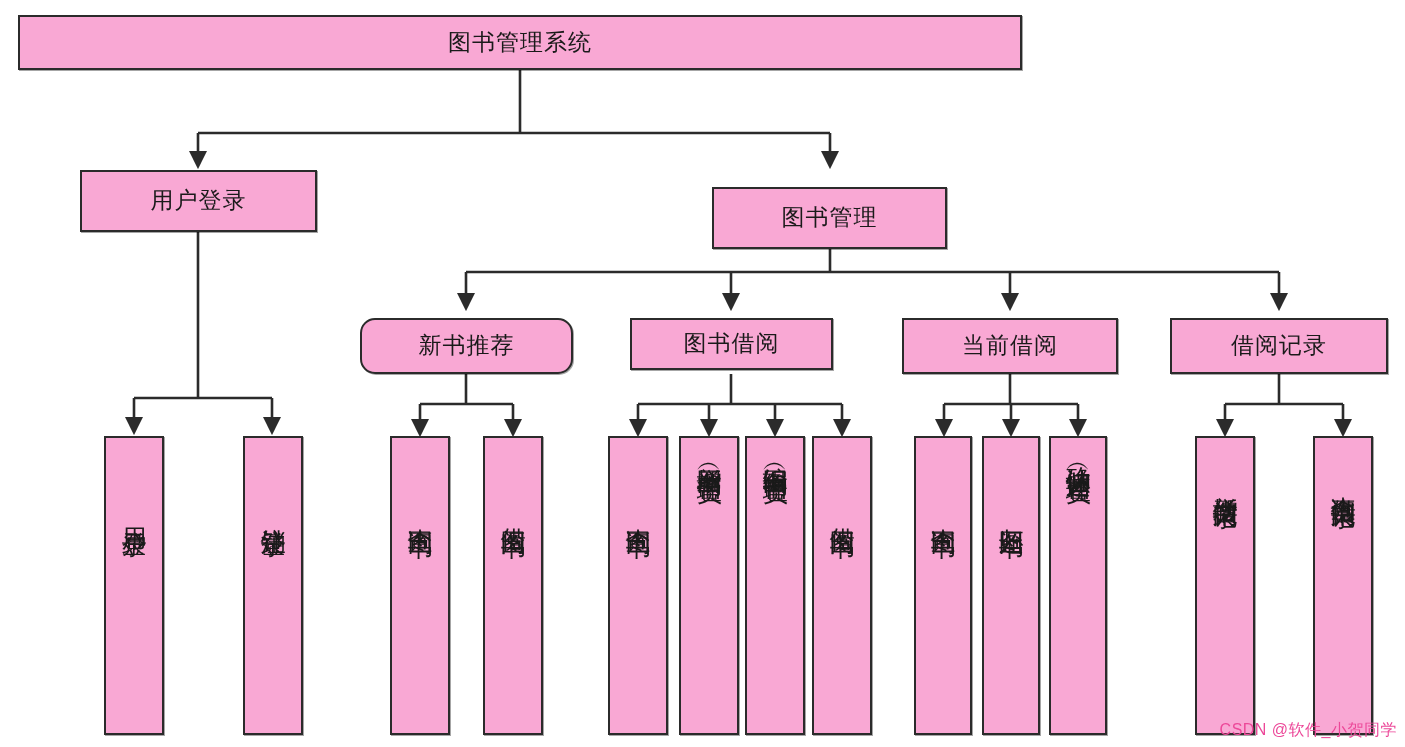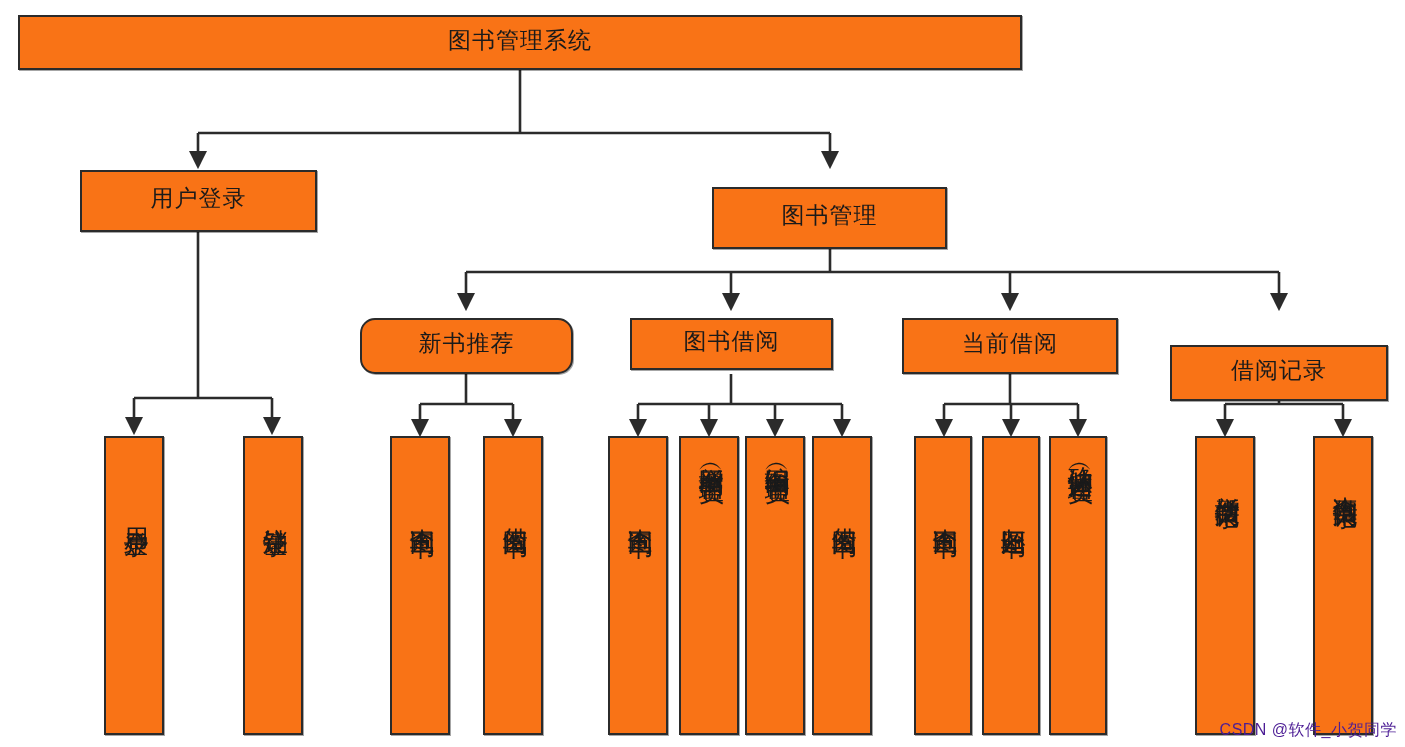--- a/index.html
+++ b/index.html
@@ -20,28 +20,27 @@
     position:absolute;
     left:0; top:0;
     width:1405px;
     height:747px;
     pointer-events:none;
   }
   
   .node{
     position:absolute;
     box-sizing:border-box;
-    background:#f97316;
+    background:#f9a8d4;
     border:2px solid #2b2b2b;
     display:flex;
     align-items:center;
     justify-content:center;
     color:#1a1a1a;
     box-shadow:1px 1px 0 rgba(0,0,0,0.35);
-    font-family:Liberation Mono, monospace;
   }
   .node .label{
     display:block;
     text-align:center;
     line-height:1.18;
     white-space:nowrap;
   }
   
   .node.horiz .label{
     font-size:23px;
@@ -64,21 +63,21 @@
     line-height:1.02;
     letter-spacing:2px;
     white-space:normal;
   }
   
   #watermark{
     position:absolute;
     right:8px;
     bottom:6px;
     font-size:16px;
-    color:#4c1d95;
+    color:#ec4899;
     letter-spacing:.5px;
     user-select:none;
     white-space:nowrap;
   }
 </style>
 </head>
 <body>
 
 <div id="canvas">
 
@@ -149,21 +148,21 @@
   </div>
 
   <div class="node horiz" style="left:630px;top:318px;width:203px;height:52px;">
     <span class="label">图书借阅</span>
   </div>
 
   <div class="node horiz" style="left:902px;top:318px;width:216px;height:56px;">
     <span class="label">当前借阅</span>
   </div>
 
-  <div class="node horiz" style="left:1170px;top:318px;width:218px;height:56px;margin-top:27px;">
+  <div class="node horiz" style="left:1170px;top:318px;width:218px;height:56px;">
     <span class="label">借阅记录</span>
   </div>
 
   <div class="node vert" style="left:104px;top:436px;width:60px;height:299px;padding-top:70px;">
     <span class="label">用户登录</span>
   </div>
 
   <div class="node vert" style="left:243px;top:436px;width:60px;height:299px;padding-top:70px;">
     <span class="label">注销登录</span>
   </div>

